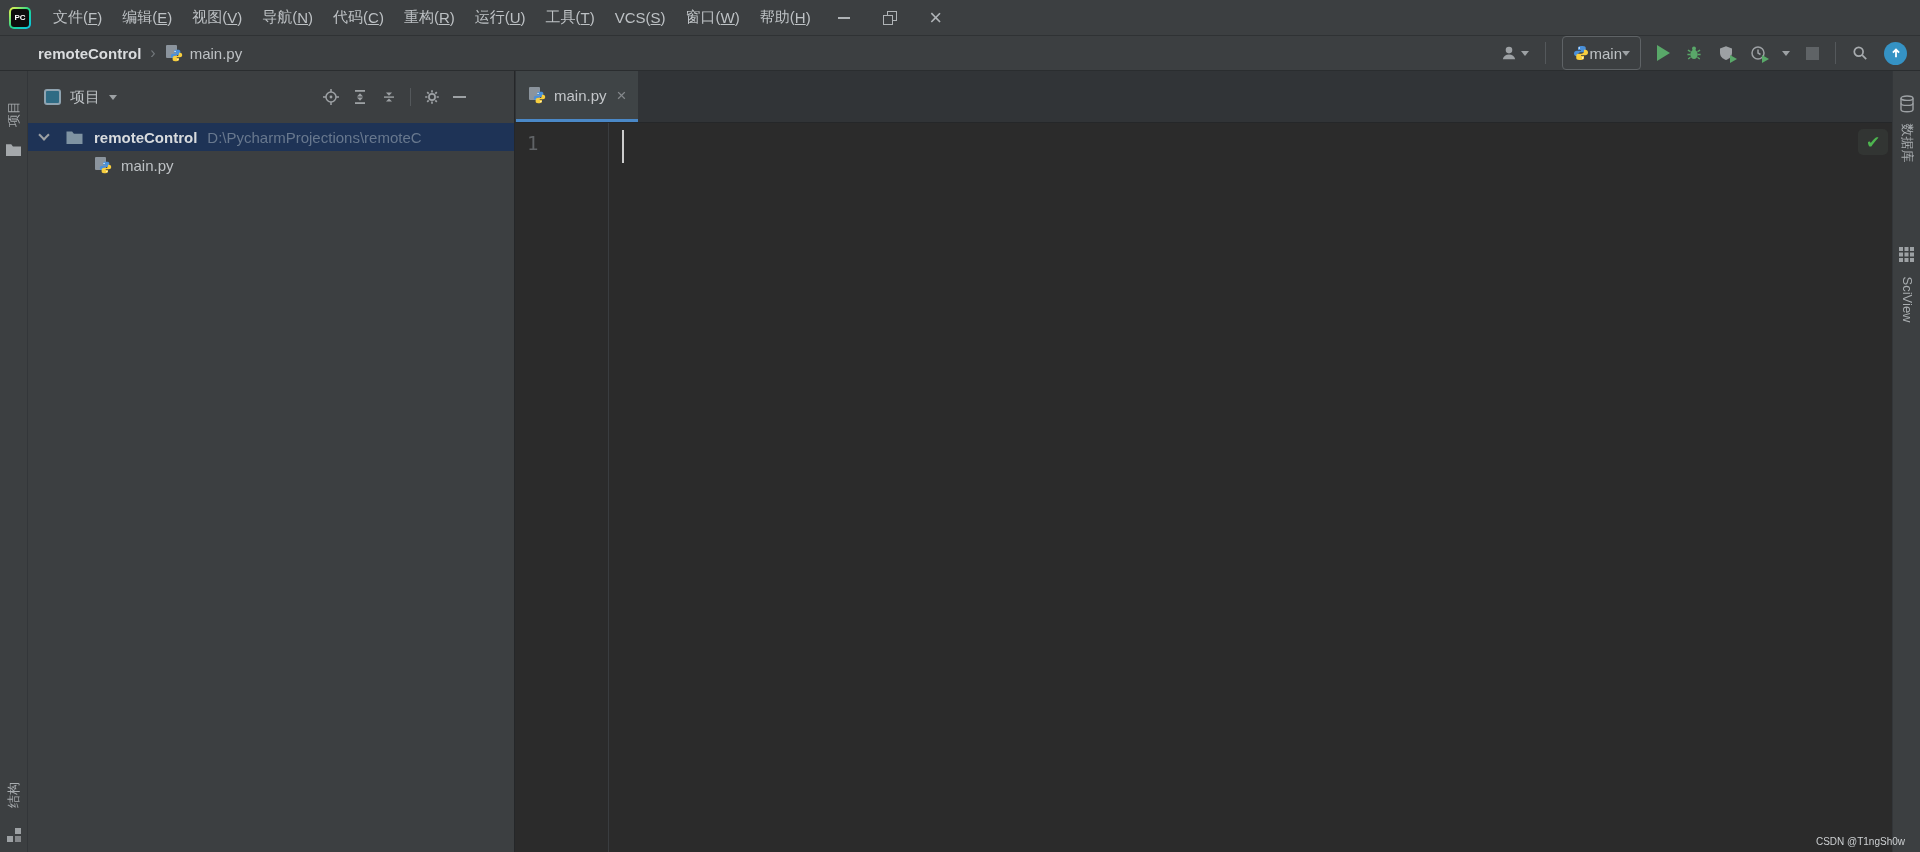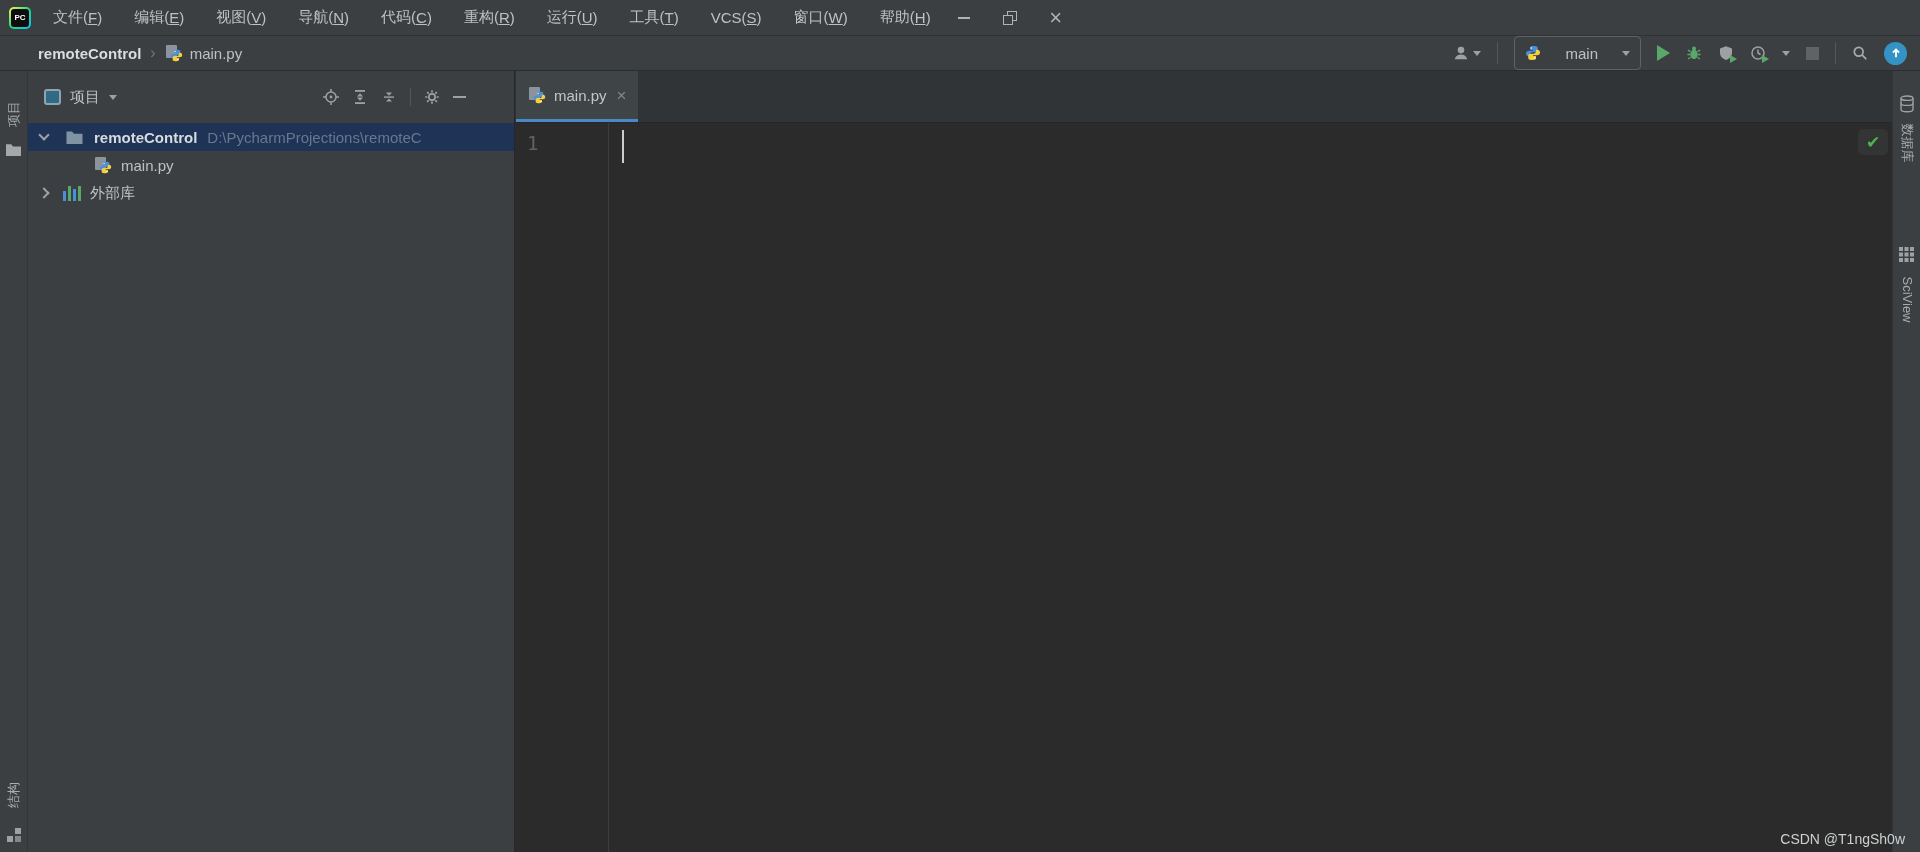--- a/index.html
+++ b/index.html
@@ -9,21 +9,21 @@
   
   .titlebar { position:absolute; top:0; left:0; width:1920px; height:36px;
               background:#3c3f41; display:flex; align-items:center;
               border-bottom:1px solid #2f3234; }
   .pc-logo { width:22px; height:22px; margin:0 12px 0 9px; position:relative;
              border-radius:5px; flex:none;
              background:linear-gradient(135deg,#fcf84a 0%,#21d789 50%,#07c3f2 100%); }
   .pc-logo .inner { position:absolute; inset:2px; background:#0d0d0d; border-radius:3px;
                     display:flex; align-items:center; justify-content:center;
                     color:#fff; font-size:8px; font-weight:bold; }
-  .menus { display:flex; align-items:center; height:100%;gap:12px; }
+  .menus { display:flex; align-items:center; height:100%; }
   .menu-item { padding:0 10px; font-size:15px; color:#bdc1c4; height:100%;
                display:flex; align-items:center; cursor:default; white-space:nowrap; }
   .menu-item u { text-decoration:underline; }
   .win-title { flex:1; text-align:center; font-size:15px; color:#999ea3;
                white-space:nowrap; overflow:hidden; }
   .win-controls { display:flex; height:100%; }
   .win-btn { width:46px; height:100%; display:flex; align-items:center;
              justify-content:center; color:#afb3b6; }
   .min-glyph { width:12px; height:2px; background:#afb3b6; }
   .restore-glyph { position:relative; width:14px; height:14px; }
@@ -35,21 +35,21 @@
 
   
   .navbar { position:absolute; top:36px; left:0; width:1920px; height:35px;
             background:#3c3f41; display:flex; align-items:center;
             border-bottom:1px solid #2a2d2f; padding:0 13px 0 38px; }
   .crumb-project { font-size:15px; font-weight:bold; color:#dadcde; }
   .crumb-sep { color:#72777b; margin:0 9px; font-size:16px; }
   .crumb-file { font-size:15px; color:#bdc1c4; margin-left:7px; }
   .nav-right { margin-left:auto; display:flex; align-items:center; gap:16px; }
   .vsep { width:1px; height:22px; background:#54585b; }
-  .combo { display:flex; align-items:center; gap:24px; border:1px solid #5f6366;
+  .combo { display:flex; align-items:center; gap:0; border:1px solid #5f6366;
            border-radius:4px; height:27px; padding:16px 10px; }
   .combo-label { font-size:15px; color:#bdc1c4; }
   .caret-down { width:0; height:0; border-left:4px solid transparent;
                 border-right:4px solid transparent; border-top:5px solid #9da1a4; }
   .play-icon { width:0; height:0; border-top:8px solid transparent;
                border-bottom:8px solid transparent; border-left:13px solid #59a869; }
   .stop-icon { width:13px; height:13px; background:#5f6366; }
   .update-btn { width:23px; height:23px; border-radius:50%; background:#3592c4;
                 display:flex; align-items:center; justify-content:center; }
   .icon16 { position:relative; width:16px; height:16px; flex:none; display:inline-block; }
@@ -131,21 +131,21 @@
             border-right:1px solid #3a3d40; }
   .linenum { position:absolute; top:9px; left:12px; font-size:19px; color:#606366;
              font-family:"DejaVu Sans Mono","Liberation Mono",monospace; }
   .editor-caret { position:absolute; left:107px; top:7px; width:2px; height:33px;
              background:#cccccc; }
   .inspect { position:absolute; top:6px; right:4px; width:30px; height:26px;
              background:#323533; border-radius:5px; display:flex;
              align-items:center; justify-content:center; }
   .inspect-check { color:#4db54f; font-size:17px; font-weight:bold; }
 
-  .watermark { position:absolute; right:15px; bottom:5px; font-size:14px;
+  .watermark { position:absolute; right:15px; bottom:5px; font-size:10px;
                color:#cdd0d2; z-index:5; }
 </style>
 </head>
 <body>
 
 <div class="titlebar">
   <div class="pc-logo">
     <div class="inner">PC</div>
   </div>
   <div class="menus">
@@ -357,30 +357,20 @@
           <span class="page"></span>
           <svg viewBox="0 0 32 32">
               <path fill="#4a90d9" d="M16 2c-4 0-6 1.7-6 4v4h6v1.5H7.5C4.5 11.5 2 13.5 2 17s2.5 5.5 5.5 5.5H10v-3c0-3 2.5-5 5.5-5H21c2.5 0 4.5-1.8 4.5-4.5V6c0-2.3-2-4-6-4h-3.5z"></path>
               <circle cx="12.5" cy="6" r="1.6" fill="#fff"></circle>
               <path fill="#f7ce3e" d="M16 30c4 0 6-1.7 6-4v-4h-6v-1.5h8.5c3 0 5.5-2 5.5-5.5s-2.5-5.5-5.5-5.5H22v3c0 3-2.5 5-5.5 5H11c-2.5 0-4.5 1.8-4.5 4.5V26c0 2.3 2 4 6 4h3.5z"></path>
               <circle cx="19.5" cy="26" r="1.6" fill="#fff"></circle>
             </svg>
         </span>
         <span class="row-label">main.py</span>
       </div>
-      <div class="tree-row" style="padding-left:12px;">
-        <span class="chev right"></span>
-        <span class="libbars" style="margin-left:15px;">
-            <i style="height:10px;"></i>
-            <i class="g" style="height:15px;"></i>
-            <i style="height:12px;"></i>
-            <i class="g" style="height:15px;"></i>
-          </span>
-        <span class="row-label">外部库</span>
-      </div>
     </div>
   </div>
 
   <div class="editor-col">
     <div class="tabbar">
       <div class="tab">
         <span class="pyfile">
           <span class="page"></span>
           <svg viewBox="0 0 32 32">
               <path fill="#4a90d9" d="M16 2c-4 0-6 1.7-6 4v4h6v1.5H7.5C4.5 11.5 2 13.5 2 17s2.5 5.5 5.5 5.5H10v-3c0-3 2.5-5 5.5-5H21c2.5 0 4.5-1.8 4.5-4.5V6c0-2.3-2-4-6-4h-3.5z"></path>

